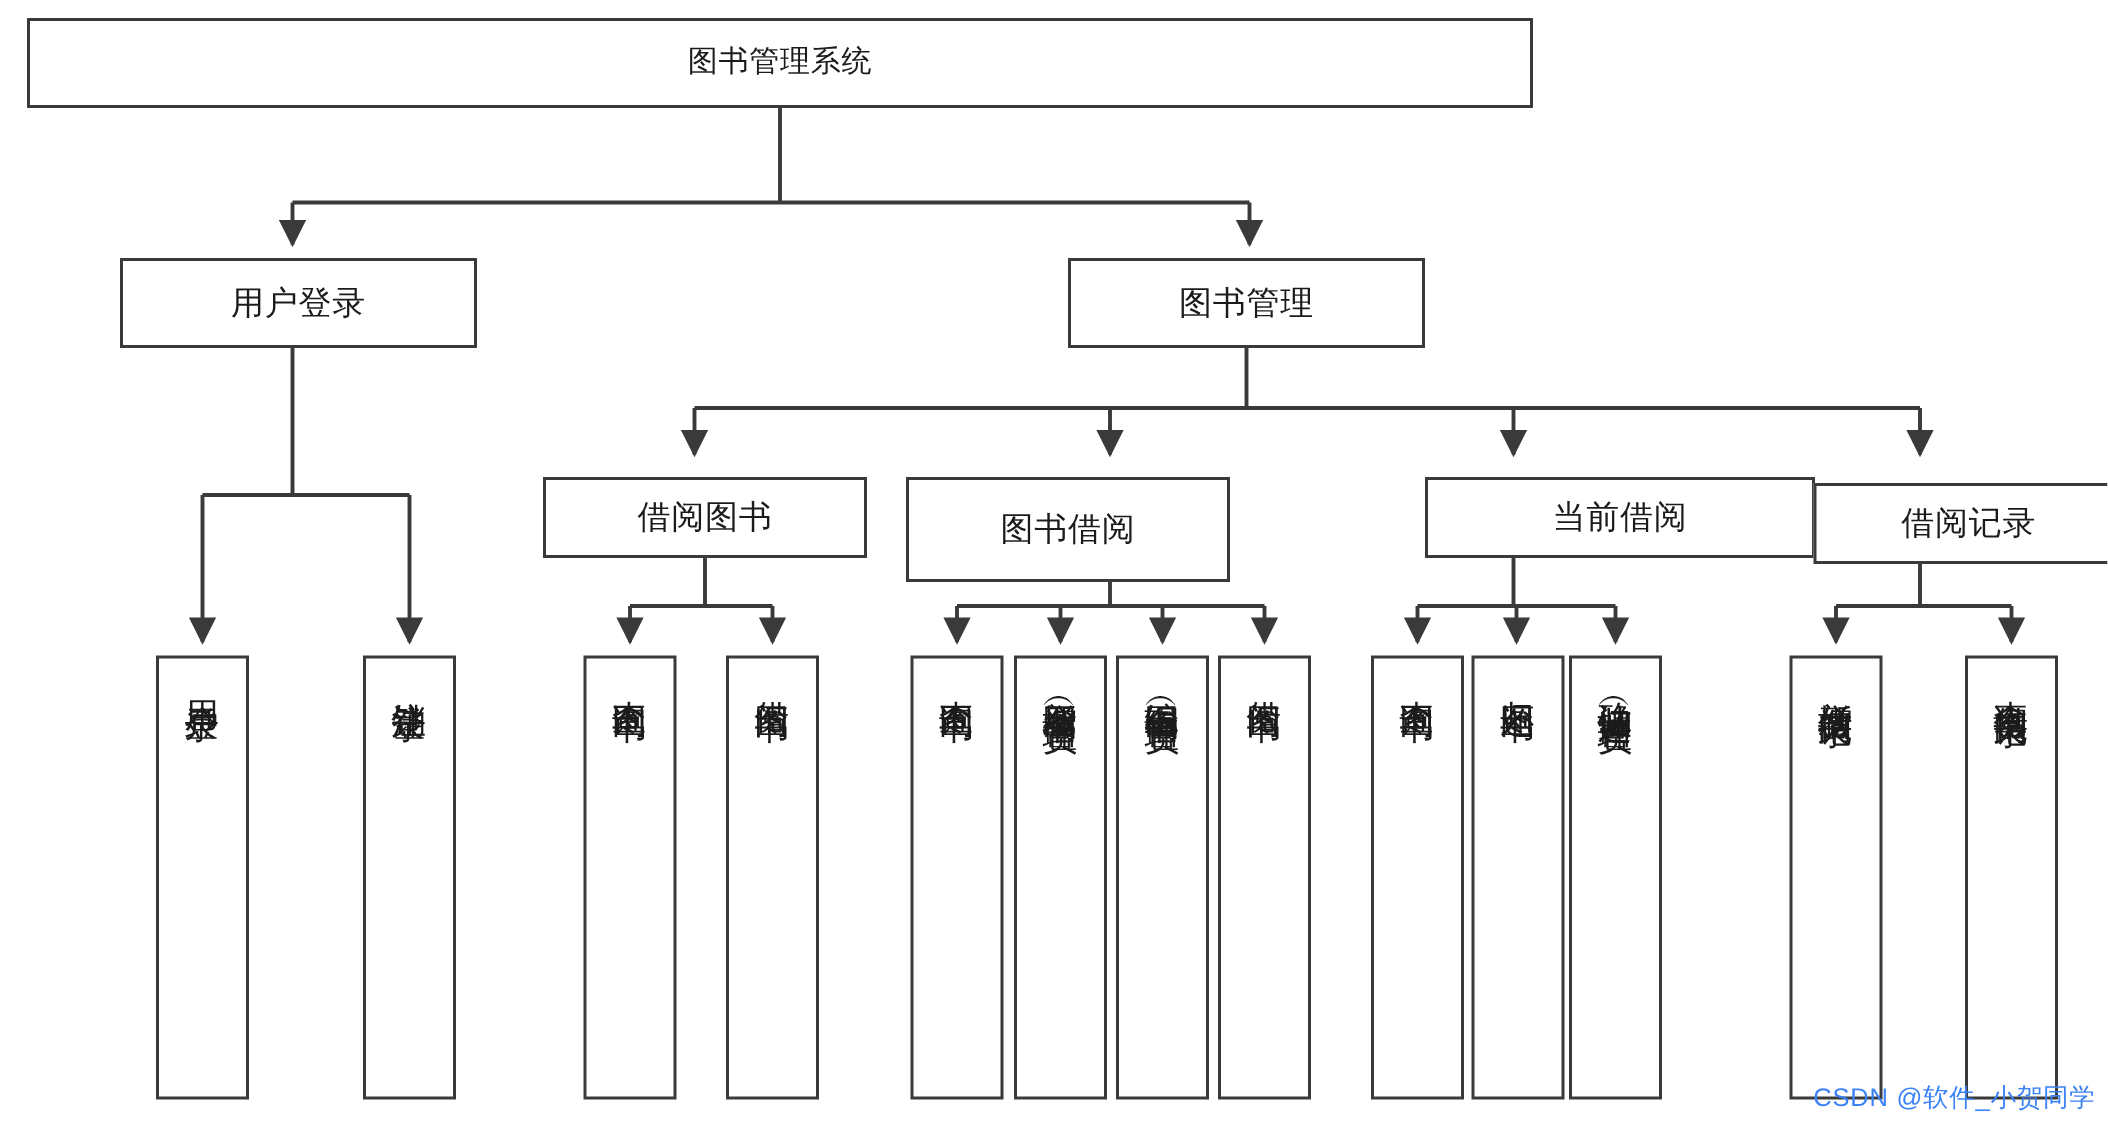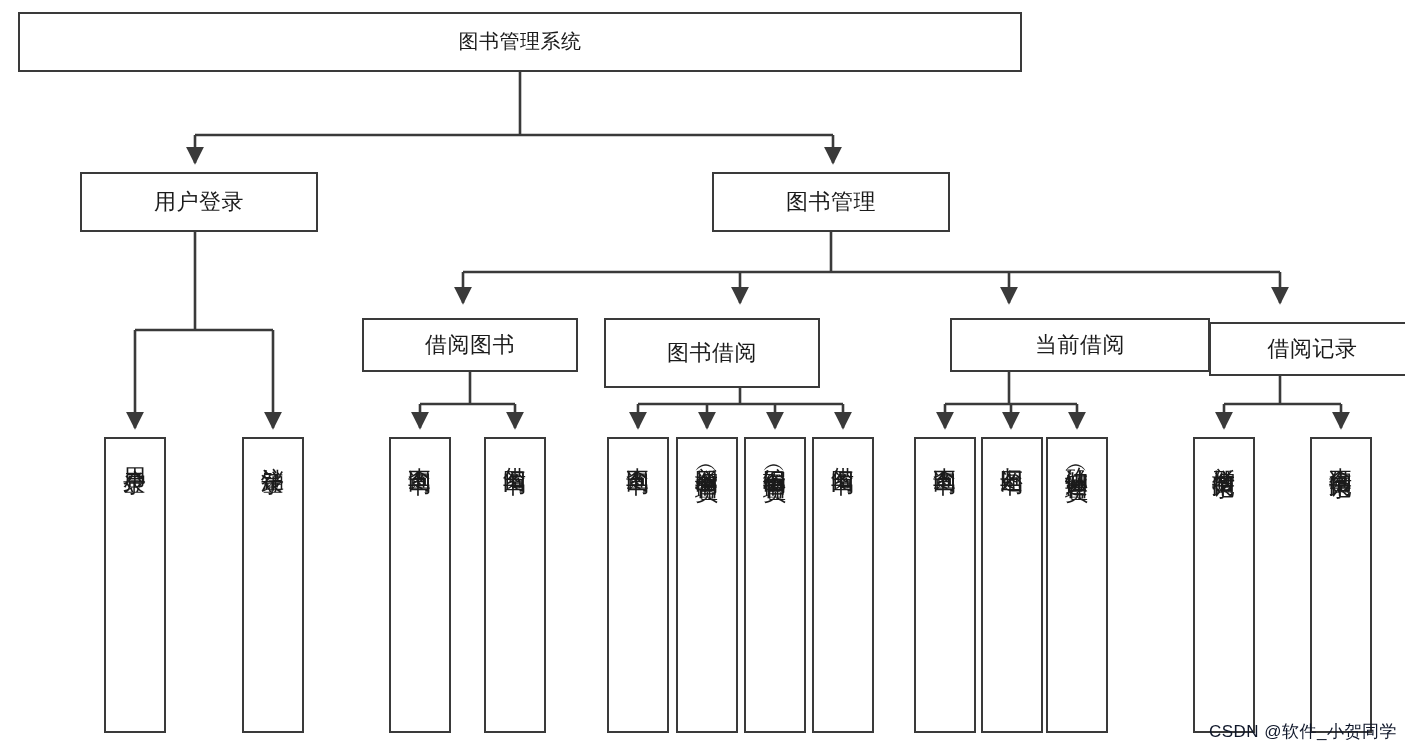--- a/index.html
+++ b/index.html
@@ -59,21 +59,21 @@
     font-size: 23px;
     line-height: 1.05;
     letter-spacing: 2px;
     white-space: nowrap;
   }
   .watermark {
     position: absolute;
     right: 8px;
     bottom: 4px;
     font-size: 17px;
-    color: #0f172a;
+    color: #3b82f6;
     letter-spacing: 0.5px;
     white-space: nowrap;
     font-family: "Liberation Sans", "DejaVu Sans", sans-serif;
   }
 </style>
 </head>
 <body>
 
 <div id="canvas">
 

